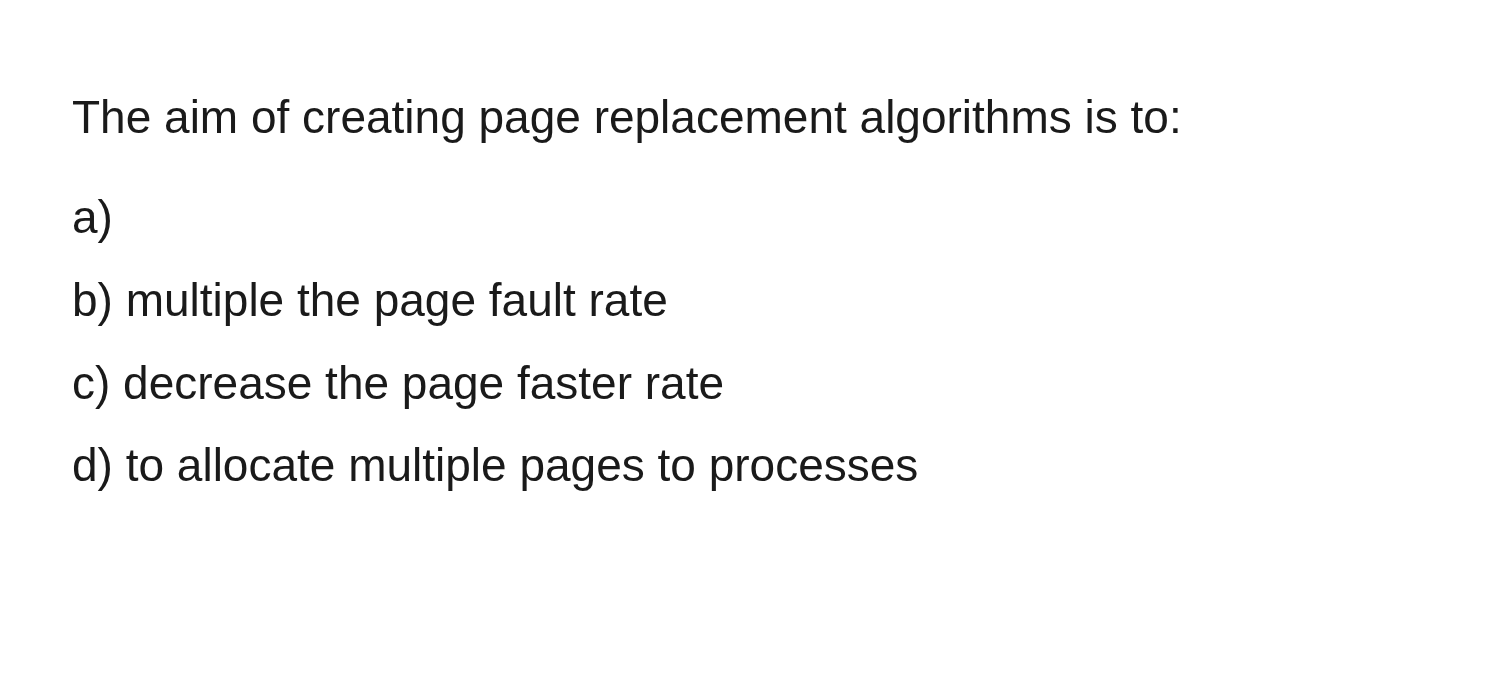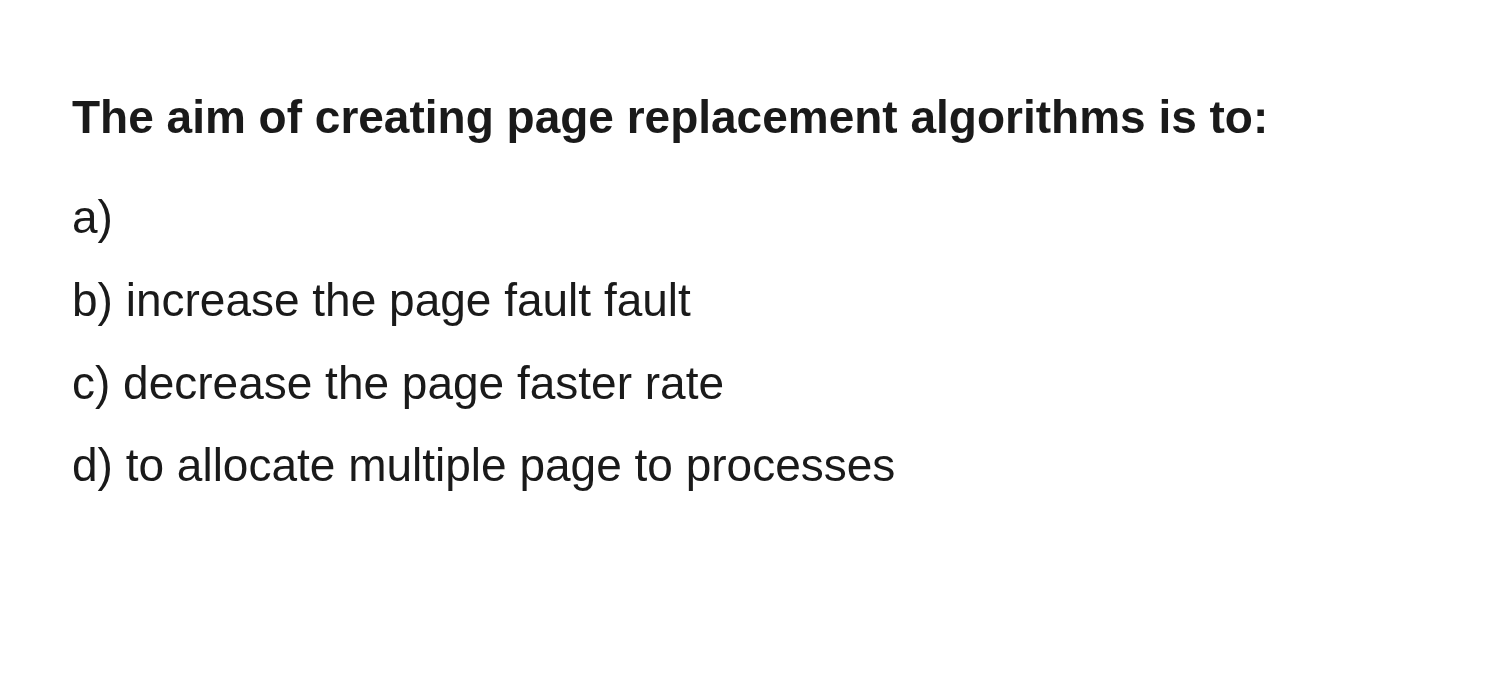--- a/index.html
+++ b/index.html
@@ -11,21 +11,21 @@
       width: 1500px;
       height: 688px;
       background: #ffffff;
       font-family: -apple-system, BlinkMacSystemFont, "Segoe UI", Helvetica, Arial, sans-serif;
       color: #1a1a1a;
       padding: 78px 72px;
     }
     .question-stem {
       font-size: 46px;
       line-height: 1.7;
-      font-weight: 700;
+      font-weight: 400;
       margin-bottom: 28px;
     }
     .options {
       display: flex;
       flex-direction: column;
       gap: 16px;
     }
     .option {
       font-size: 46px;
       line-height: 1.45;
@@ -40,23 +40,23 @@
 <body>
 
 <div class="question-stem">The aim of creating page replacement algorithms is to:</div>
 
 <div class="options">
   <div class="option">
     <span class="option-letter"><span>a)</span> </span>
   </div>
   <div class="option">
     <span class="option-letter"><span>b)</span> </span>
-    <span>increase the page fault fault</span>
+    <span>multiple the page fault rate</span>
   </div>
   <div class="option">
     <span class="option-letter"><span>c)</span> </span>
     <span>decrease the page faster rate</span>
   </div>
   <div class="option">
     <span class="option-letter"><span>d)</span> </span>
-    <span>to allocate multiple page to processes</span>
+    <span>to allocate multiple pages to processes</span>
   </div>
 </div>
 
 </body></html>

